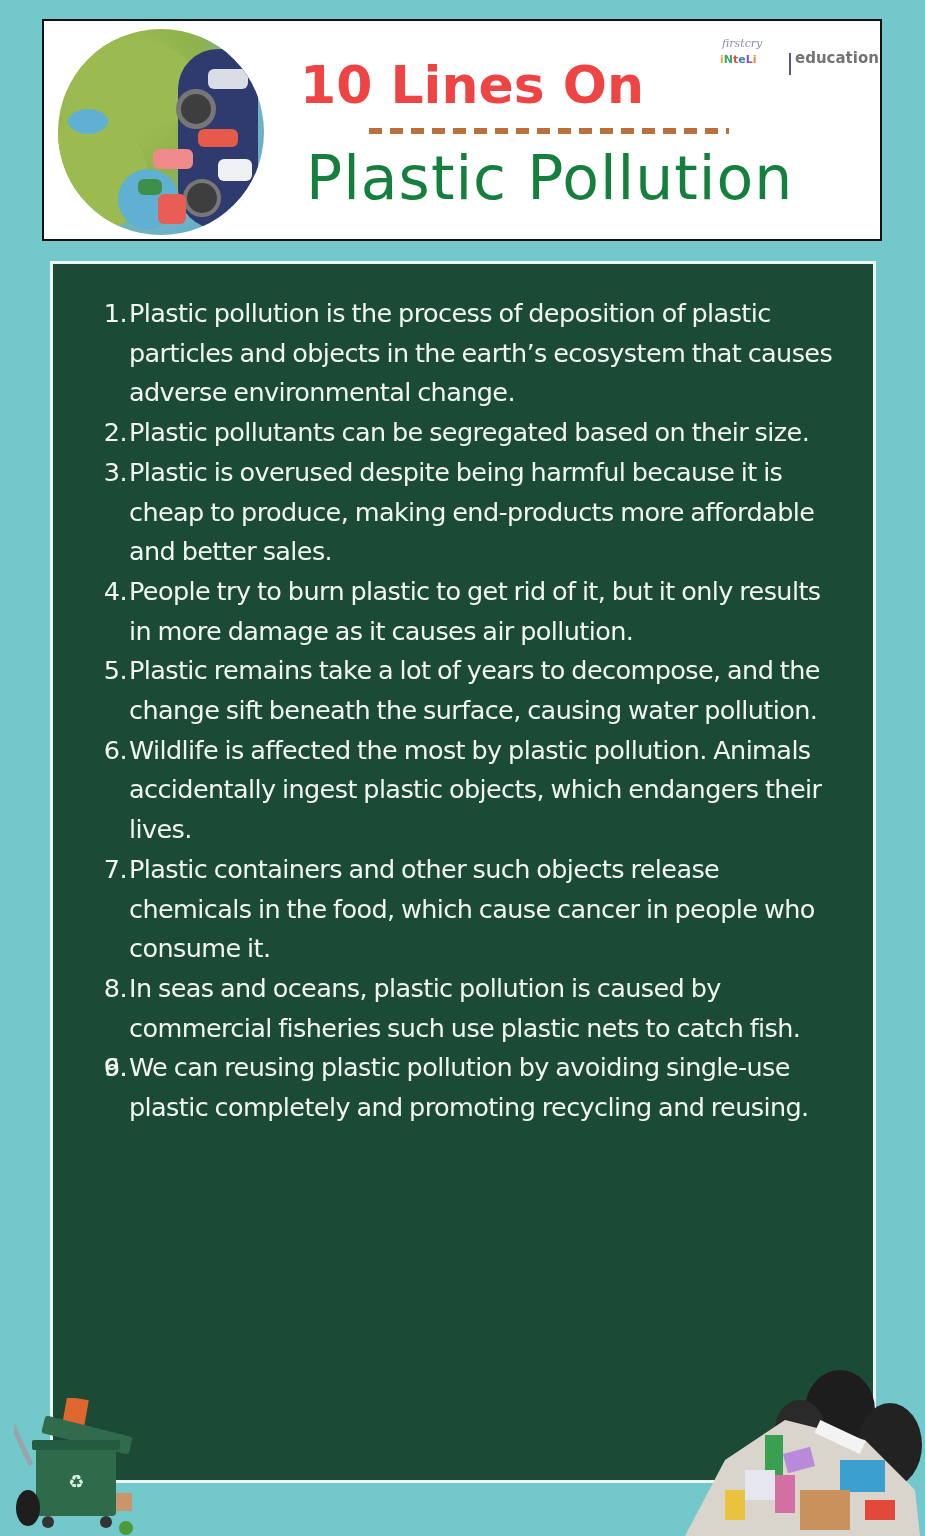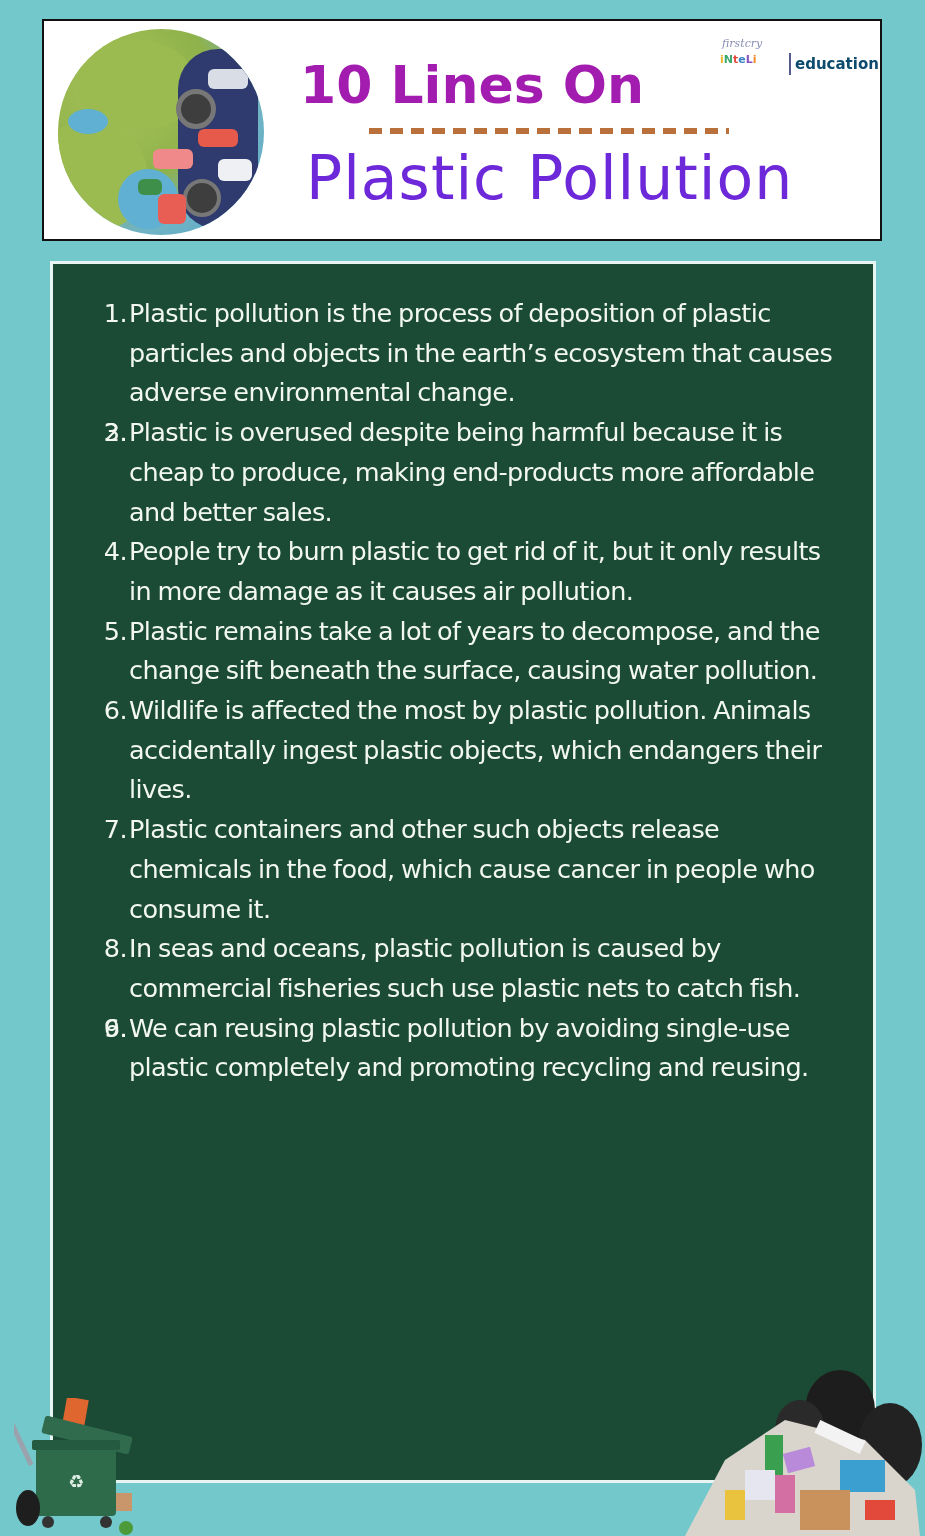--- a/index.html
+++ b/index.html
@@ -16,42 +16,42 @@
     position: absolute; left: 14px; top: 8px; width: 206px; height: 206px; border-radius: 50%;
     background: radial-gradient(circle at 30% 30%, #a8c25a 0%, #8fb24a 45%, #6fb3c6 70%, #4ea5c9 100%);
     overflow: hidden;
   }
   .globe .land { position: absolute; background: #9bbb50; border-radius: 40% 60% 50% 50%; }
   .globe .sea { position: absolute; background: #5fb0d3; border-radius: 50%; }
   .trash { position: absolute; border-radius: 6px; }
   .title-line1 {
     position: absolute; left: 0; width: 100%; top: 34px; text-align: center;
     font-family: "DejaVu Sans", sans-serif; font-weight: bold;
-    font-size: 52px; color: #a21caf; letter-spacing: 0px; padding-left: 100px; box-sizing: border-box;
+    font-size: 52px; color: #ef4444; letter-spacing: 0px; padding-left: 100px; box-sizing: border-box;
   }
   .title-line1 span { display:inline-block; transform: translateX(-40px); }
   .dashes {
     position: absolute; left: 325px; top: 107px; width: 360px; height: 6px;
     background: repeating-linear-gradient(90deg, #b9703a 0 13px, transparent 13px 21px);
   }
   .title-line2 {
     position: absolute; left: 262px; top: 122px; font-family: "DejaVu Sans", sans-serif;
-    font-size: 60px; color: #6d28d9; letter-spacing: 1px;
+    font-size: 60px; color: #15803d; letter-spacing: 1px;
   }
   .logo { position: absolute; left: 676px; top: 16px; width: 160px; height: 45px; }
   .logo .firstcry { font-family: "DejaVu Serif", serif; font-style: italic; font-size: 11px; color: #8a8fb5; position: absolute; left: 2px; top: 0; }
   .logo .intelli { position: absolute; left: 0; top: 16px; font-family: "DejaVu Sans", sans-serif; font-weight: bold; font-size: 11px; letter-spacing: 0px; }
   .logo .intelli span:nth-child(1){color:#f0b429}
   .logo .intelli span:nth-child(2){color:#3aa76d}
   .logo .intelli span:nth-child(3){color:#e6493b}
   .logo .intelli span:nth-child(4){color:#3b82c4}
   .logo .intelli span:nth-child(5){color:#8a4fc1}
   .logo .intelli span:nth-child(6){color:#f08a24}
   .logo .sep { position: absolute; left: 69px; top: 16px; width: 1.5px; height: 22px; background: #555a8a; }
-  .logo .edu { position: absolute; left: 75px; top: 18px; font-family: "DejaVu Sans", sans-serif; font-size: 15px; color: #0c4a6e; font-weight: bold; }
+  .logo .edu { position: absolute; left: 75px; top: 12px; font-family: "DejaVu Sans", sans-serif; font-size: 15px; color: #737373; font-weight: bold; }
 
   .board {
     position: absolute; left: 50px; top: 261px; width: 820px; height: 1216px;
     background: #1b4b35; border: 3px solid #e9f5f3;
   }
   .list { position: absolute; left: 0; top: 30px; width: 100%; margin: 0; padding: 0; list-style: none; }
   .list li {
     position: relative; padding-left: 76px; padding-right: 28px;
     font-family: "DejaVu Sans", sans-serif; font-size: 25.5px; line-height: 39.7px;
     color: #f2f7ef; letter-spacing: -0.6px; word-spacing: -1px;
@@ -91,21 +91,21 @@
       <span>i</span><span>N</span><span>t</span><span>e</span><span>L</span><span>i</span>
     </span>
     <span class="sep"></span>
     <span class="edu">education</span>
   </div>
 </div>
 
 <div class="board">
   <ol class="list">
     <li><span class="num">1.</span><span>Plastic pollution is the process of deposition of plastic particles and objects in the earth’s ecosystem that causes adverse environmental change.</span></li>
-    <li><span class="num">2.</span></li>
+    <li><span class="num">2.</span><span>Plastic pollutants can be segregated based on their size.</span></li>
     <li><span class="num">3.</span><span>Plastic is overused despite being harmful because it is cheap to produce, making end-products more affordable and better sales.</span></li>
     <li><span class="num">4.</span><span>People try to burn plastic to get rid of it, but it only results in more damage as it causes air pollution.</span></li>
     <li><span class="num">5.</span><span>Plastic remains take a lot of years to decompose, and the change sift beneath the surface, causing water pollution.</span></li>
     <li><span class="num">6.</span><span>Wildlife is affected the most by plastic pollution. Animals accidentally ingest plastic objects, which endangers their lives.</span></li>
     <li><span class="num">7.</span><span>Plastic containers and other such objects release chemicals in the food, which cause cancer in people who consume it.</span></li>
     <li><span class="num">8.</span><span>In seas and oceans, plastic pollution is caused by commercial fisheries such use plastic nets to catch fish.</span></li>
     <li><span class="num">9.</span></li>
     <li><span class="num">6.</span><span>We can reusing plastic pollution by avoiding single-use plastic completely and promoting recycling and reusing.</span></li>
   </ol>
 </div>

